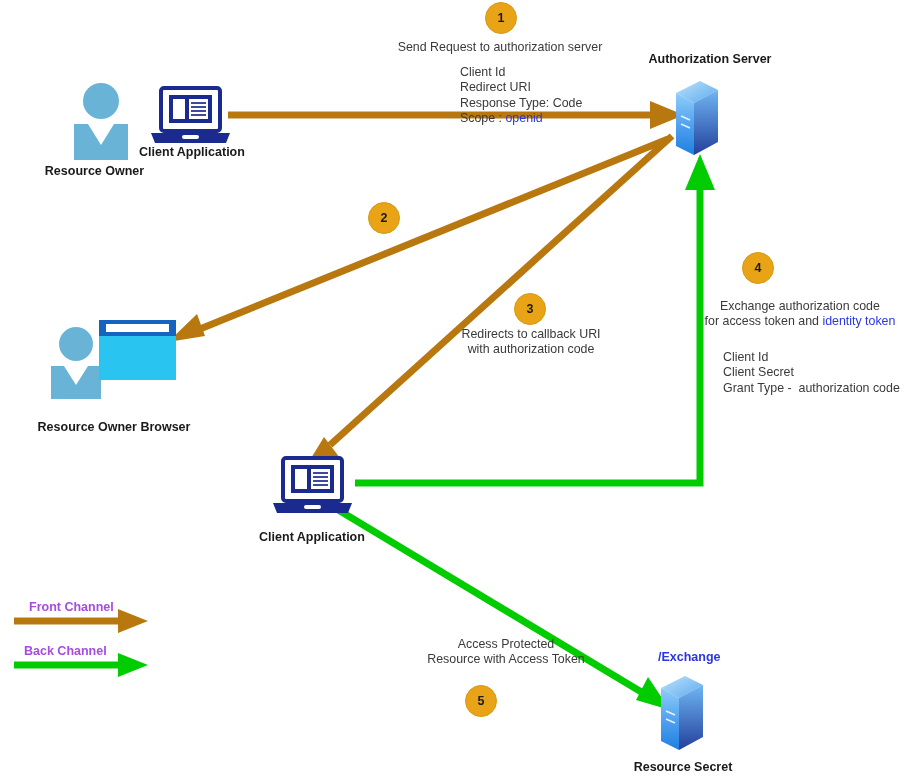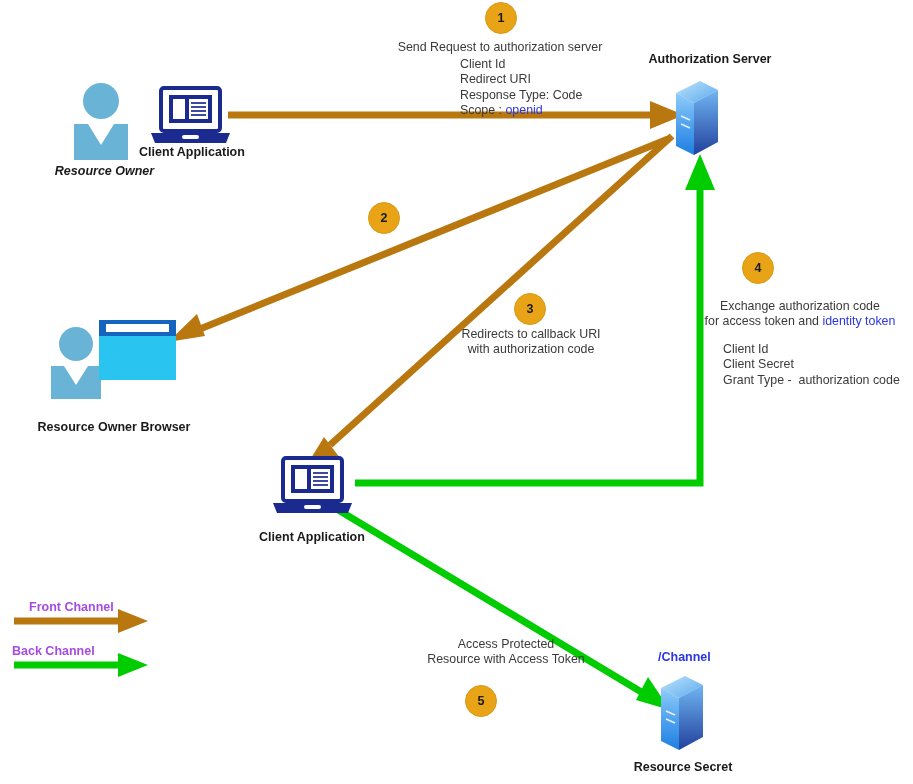--- a/index.html
+++ b/index.html
@@ -33,21 +33,21 @@
     text-align: center;
   }
   .step-text {
     position: absolute;
     font-size: 12.4px;
     color: #3a3a3a;
     white-space: pre;
     line-height: 15.4px;
   }
   .step-text.center { text-align: center; }
-  .step-text.left { text-align: left; }
+  .step-text.left { text-align: left; margin-top: 8px; }
   .accent-blue { color: #2b36e0; }
   .badge {
     position: absolute;
     width: 32px;
     height: 32px;
     border-radius: 50%;
     background: #e8a317;
     border: 1px solid #d89a12;
     box-sizing: border-box;
     color: #1a1a1a;
@@ -183,33 +183,33 @@
         <line x1="313" y1="473" x2="328" y2="473"></line>
         <line x1="313" y1="477" x2="328" y2="477"></line>
         <line x1="313" y1="481" x2="328" y2="481"></line>
         <line x1="313" y1="485" x2="328" y2="485"></line>
       </g>
       <path d="M273,503 L352,503 L348,513 L277,513 Z" fill="#1a2a8f"></path>
       <rect x="304" y="505" width="17" height="4" rx="2" fill="#ffffff"></rect>
     </g>
   </svg>
 
-  <div class="label" style="left:52px; top:164px; width:105px;font-style:italic;">Resource Owner</div>
+  <div class="label" style="left:42px; top:164px; width:105px;">Resource Owner</div>
 
   <div class="label" style="left:137px; top:145px; width:110px;">Client Application</div>
 
   <div class="label" style="left:640px; top:52px; width:140px;">Authorization Server</div>
 
   <div class="label" style="left:36px; top:420px; width:156px;">Resource Owner Browser</div>
 
   <div class="label" style="left:257px; top:530px; width:110px;">Client Application</div>
 
   <div class="label" style="left:628px; top:760px; width:110px;">Resource Secret</div>
 
-  <div class="endpoint-label" style="left:658px; top:650px;">/Channel</div>
+  <div class="endpoint-label" style="left:658px; top:650px;">/Exchange</div>
 
   <div class="badge" style="left:485px; top:2px;">1</div>
   <div class="badge" style="left:368px; top:202px;">2</div>
   <div class="badge" style="left:514px; top:293px;">3</div>
   <div class="badge" style="left:742px; top:252px;">4</div>
   <div class="badge" style="left:465px; top:685px;">5</div>
 
   <div class="step-text center" style="left:375px; top:40px; width:250px;">Send Request to authorization server</div>
   <div class="step-text left" style="left:460px; top:57px;"><span>Client Id
 Redirect URI
@@ -223,15 +223,15 @@
   <div class="step-text center" style="left:700px; top:299px; width:200px;"><span>Exchange authorization code
 for access token and </span><span class="accent-blue">identity token</span></div>
   <div class="step-text left" style="left:723px; top:342px;">Client Id
 Client Secret
 Grant Type -  authorization code</div>
 
   <div class="step-text center" style="left:401px; top:637px; width:210px;">Access Protected
 Resource with Access Token</div>
 
   <div class="legend-label" style="left:29px; top:600px;text-align:center;">Front Channel</div>
-  <div class="legend-label" style="left:12px; top:644px;">Back Channel</div>
+  <div class="legend-label" style="left:24px; top:644px;">Back Channel</div>
 
 </div>
 
 </body></html>

